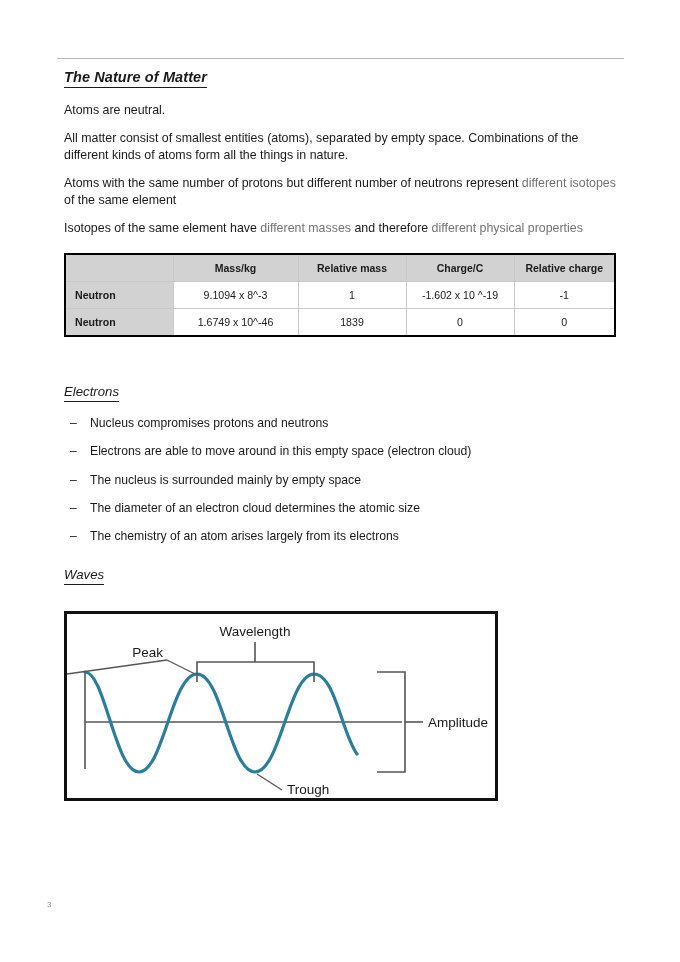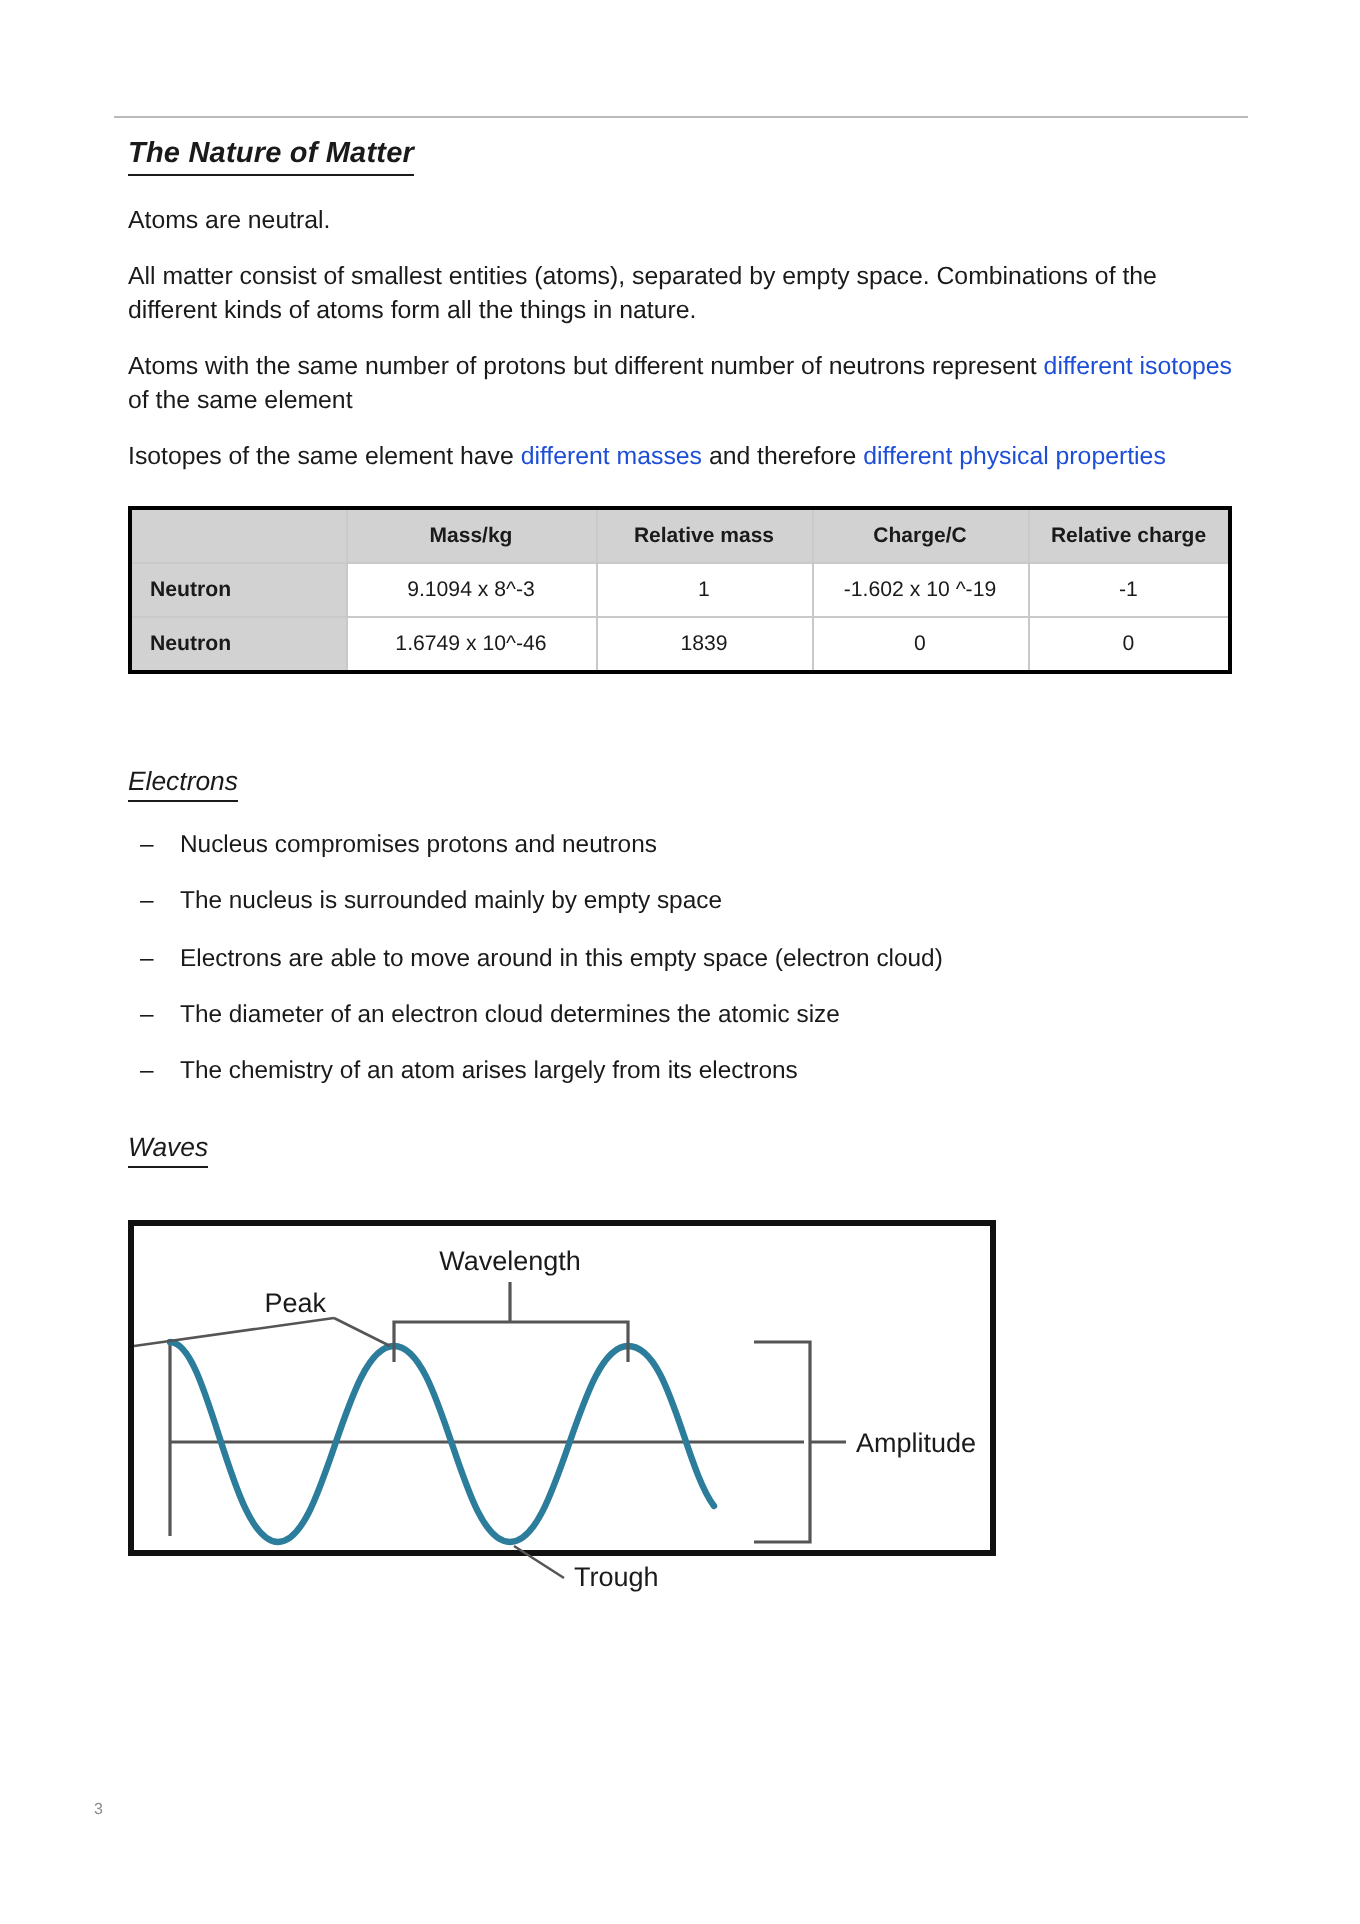--- a/index.html
+++ b/index.html
@@ -53,21 +53,21 @@
     letter-spacing: .1px;
   }
 
   p.body-text {
     font-size: 12.4px;
     line-height: 1.32;
     margin: 0 0 12px 0;
     color: #1a1a1a;
   }
 
-  .pink { color: #1d4ed8; }
+  .pink { color: #737373; }
 
   
   .table-wrap {
     position: absolute;
     left: 64px;
     top: 253px;
     width: 550px;
   }
   table.particles {
     border-collapse: collapse;
@@ -144,21 +144,21 @@
   
   .waves {
     position: absolute;
     left: 64px;
     top: 565px;
     width: 560px;
   }
   .wave-box {
     margin-top: 12px;
     width: 434px;
-    height: 168px;
+    height: 190px;
     border: 3px solid #111;
     background: #fff;
     position: relative;
     box-sizing: border-box;
   }
   .wave-box svg { display: block; }
 
   
   .page-number {
     position: absolute;
@@ -223,22 +223,22 @@
           <td>0</td>
         </tr>
       </tbody>
     </table>
   </div>
 
   <div class="electrons">
     <h2 class="sub-title">Electrons</h2>
     <ul class="dash-list">
       <li>Nucleus compromises protons and neutrons</li>
+      <li>Electrons are able to move around in this empty space (electron cloud)</li>
       <li>The nucleus is surrounded mainly by empty space</li>
-      <li>Electrons are able to move around in this empty space (electron cloud)</li>
       <li>The diameter of an electron cloud determines the atomic size</li>
       <li>The chemistry of an atom arises largely from its electrons</li>
     </ul>
   </div>
 
   <div class="waves">
     <h2 class="sub-title">Waves</h2>
 
     <div class="wave-box">
       <svg width="428" height="184" viewBox="0 0 428 184">

